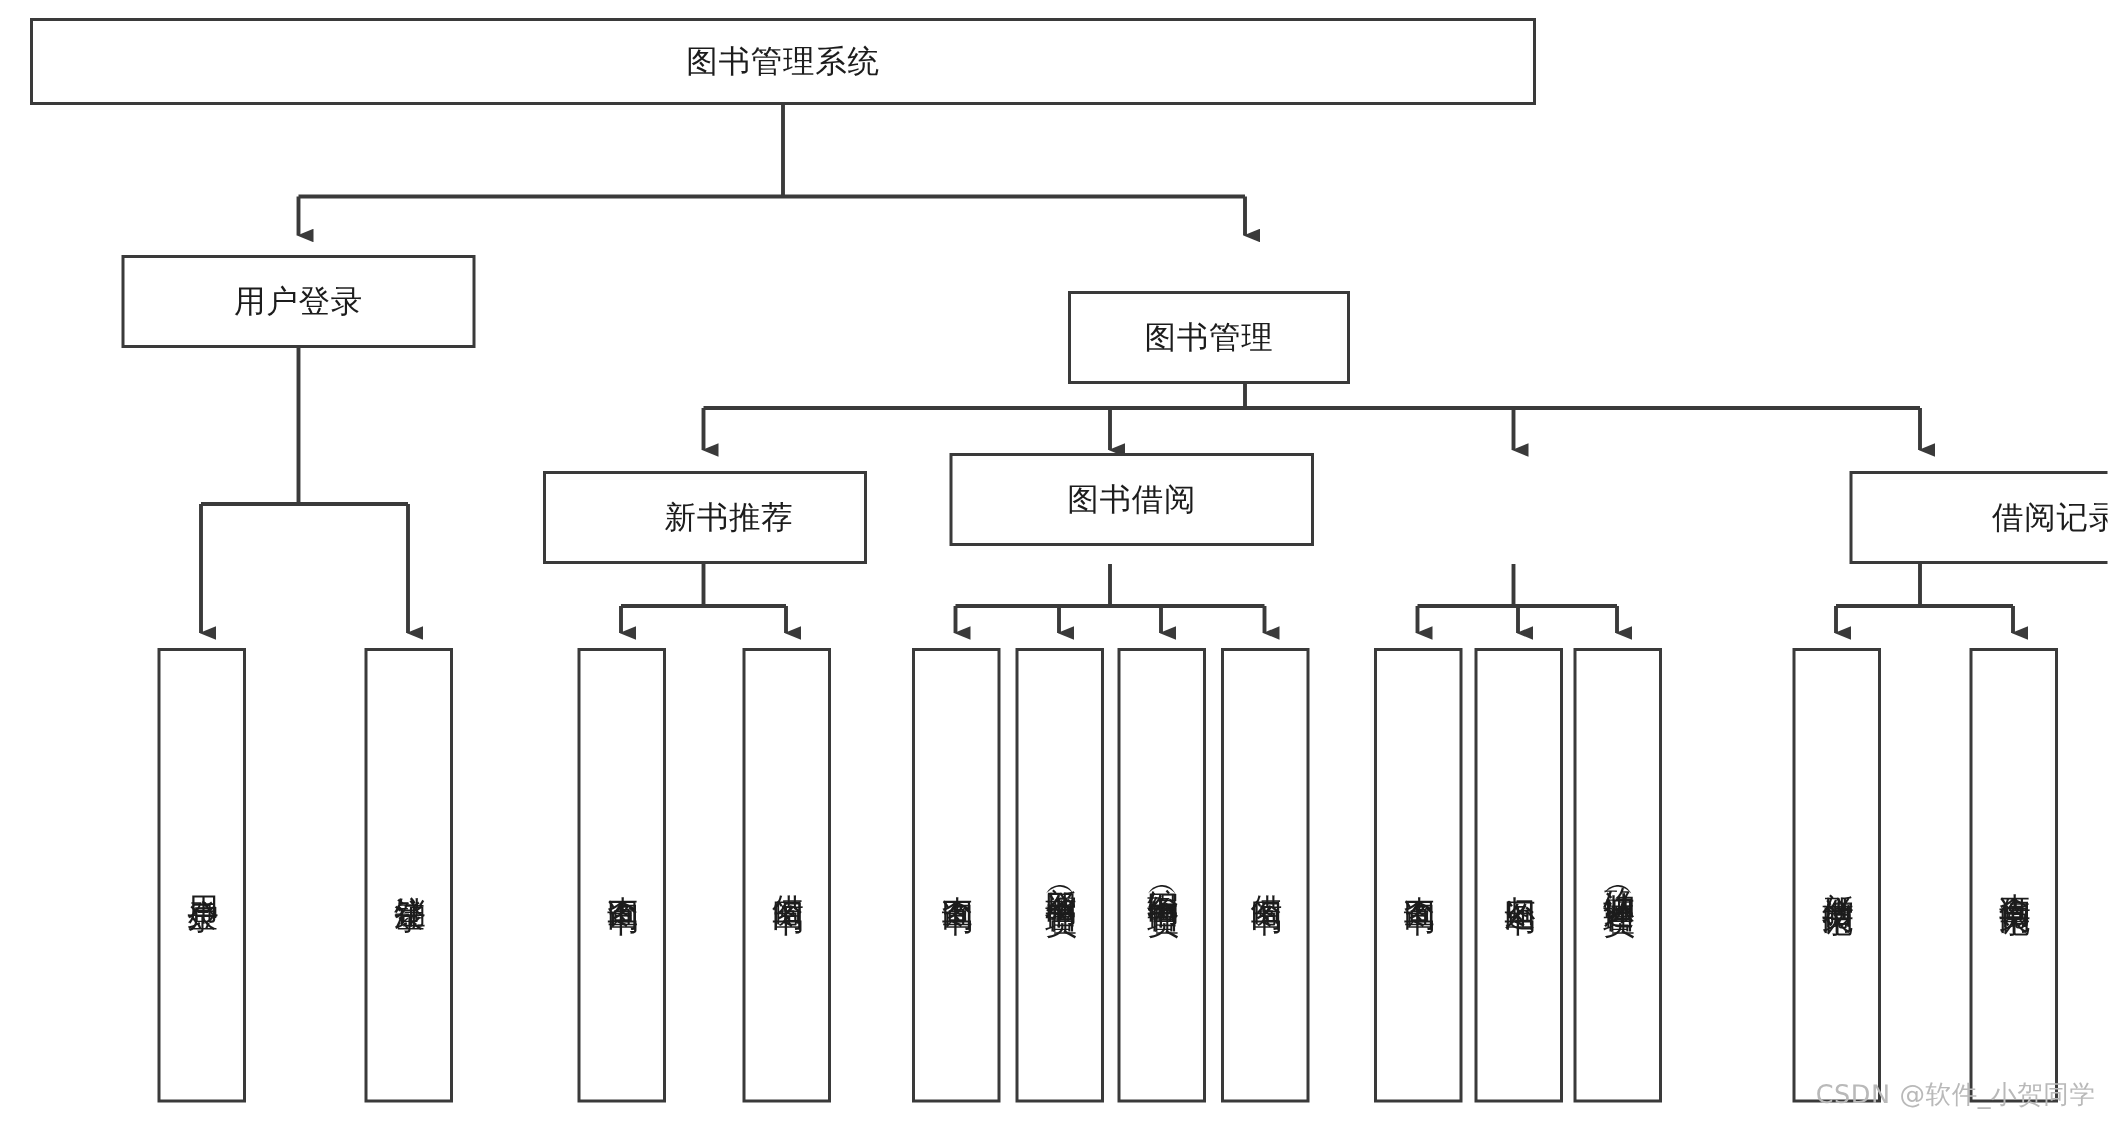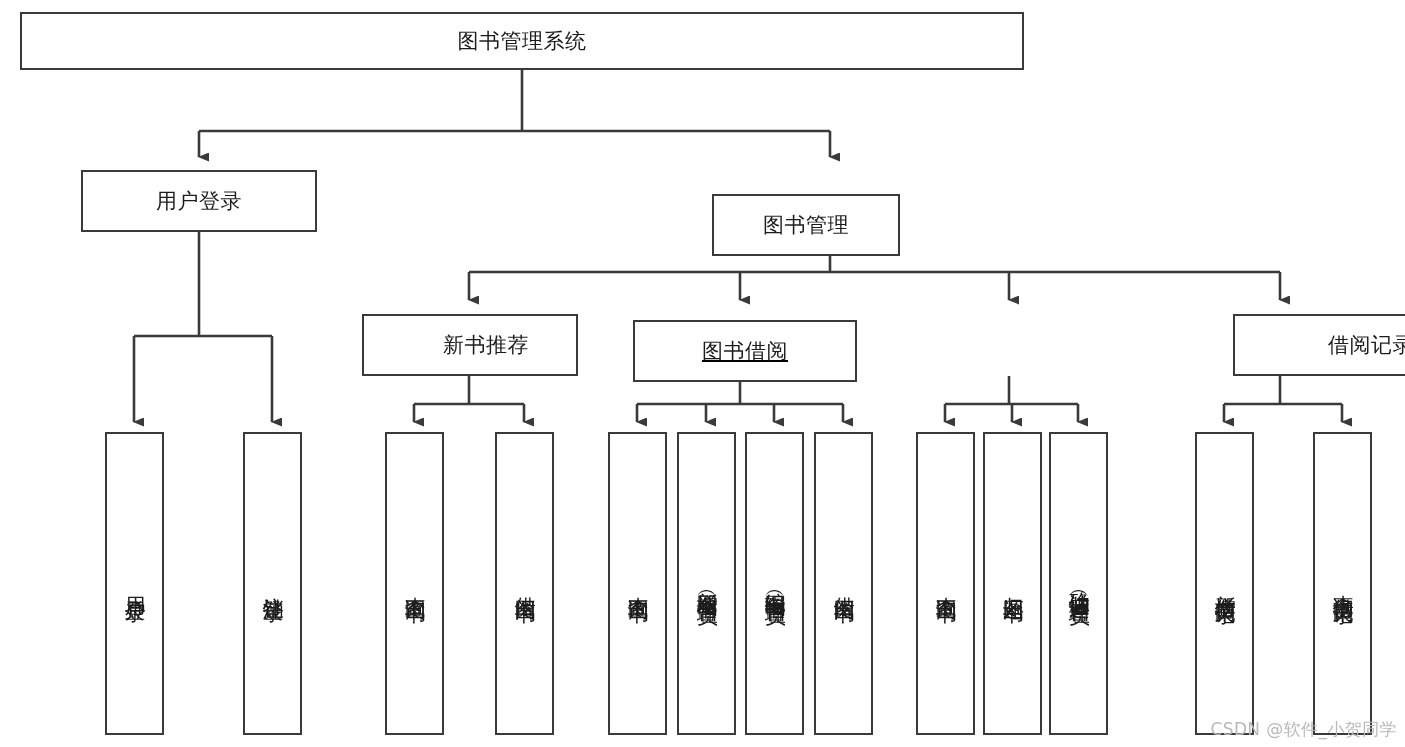--- a/index.html
+++ b/index.html
@@ -130,21 +130,21 @@
   </div>
 
   <div class="node-box" style="left:712px; top:170px; width:188px; height:62px;margin-top:24px;">
     <span class="node-label-h">图书管理</span>
   </div>
 
   <div class="node-box" style="left:362px; top:314px; width:216px; height:62px;padding-left:32px;">
     <span class="node-label-h">新书推荐</span>
   </div>
 
-  <div class="node-box" style="left:633px; top:320px; width:224px; height:62px;text-decoration:underline;">
+  <div class="node-box" style="left:633px; top:302px; width:243px; height:62px;">
     <span class="node-label-h">图书借阅</span>
   </div>
 
 
   <div class="node-box" style="left:1233px; top:314px; width:248px; height:62px;padding-left:28px;">
     <span class="node-label-h">借阅记录</span>
   </div>
 
   <div class="node-box" style="left:105px; top:432px; width:59px; height:303px;">
     <span class="node-label-v">用户登录</span>

